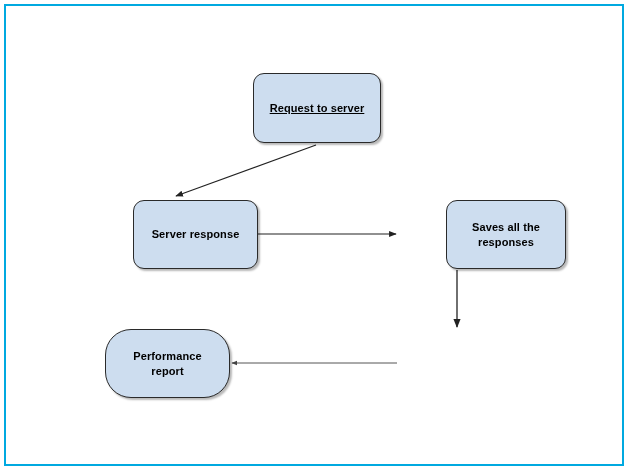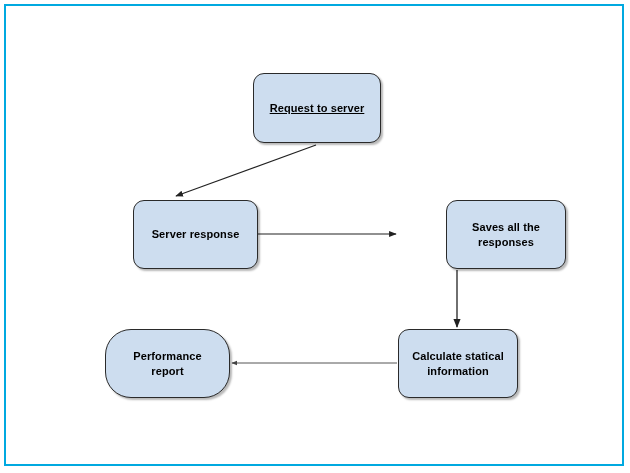--- a/index.html
+++ b/index.html
@@ -94,23 +94,19 @@
 
   <div class="node" id="node-server">
     <span class="node-label">Server response</span>
   </div>
 
   <div class="node" id="node-saves">
     <span class="node-label">Saves all the
 responses</span>
   </div>
 
-  <div class="node" id="node-calc">
-    <span class="node-label">Calculate statical
-information</span>
-  </div>
 
   <div class="node" id="node-report">
     <span class="node-label">Performance
 report</span>
   </div>
 
 </div>
 
 </body></html>

